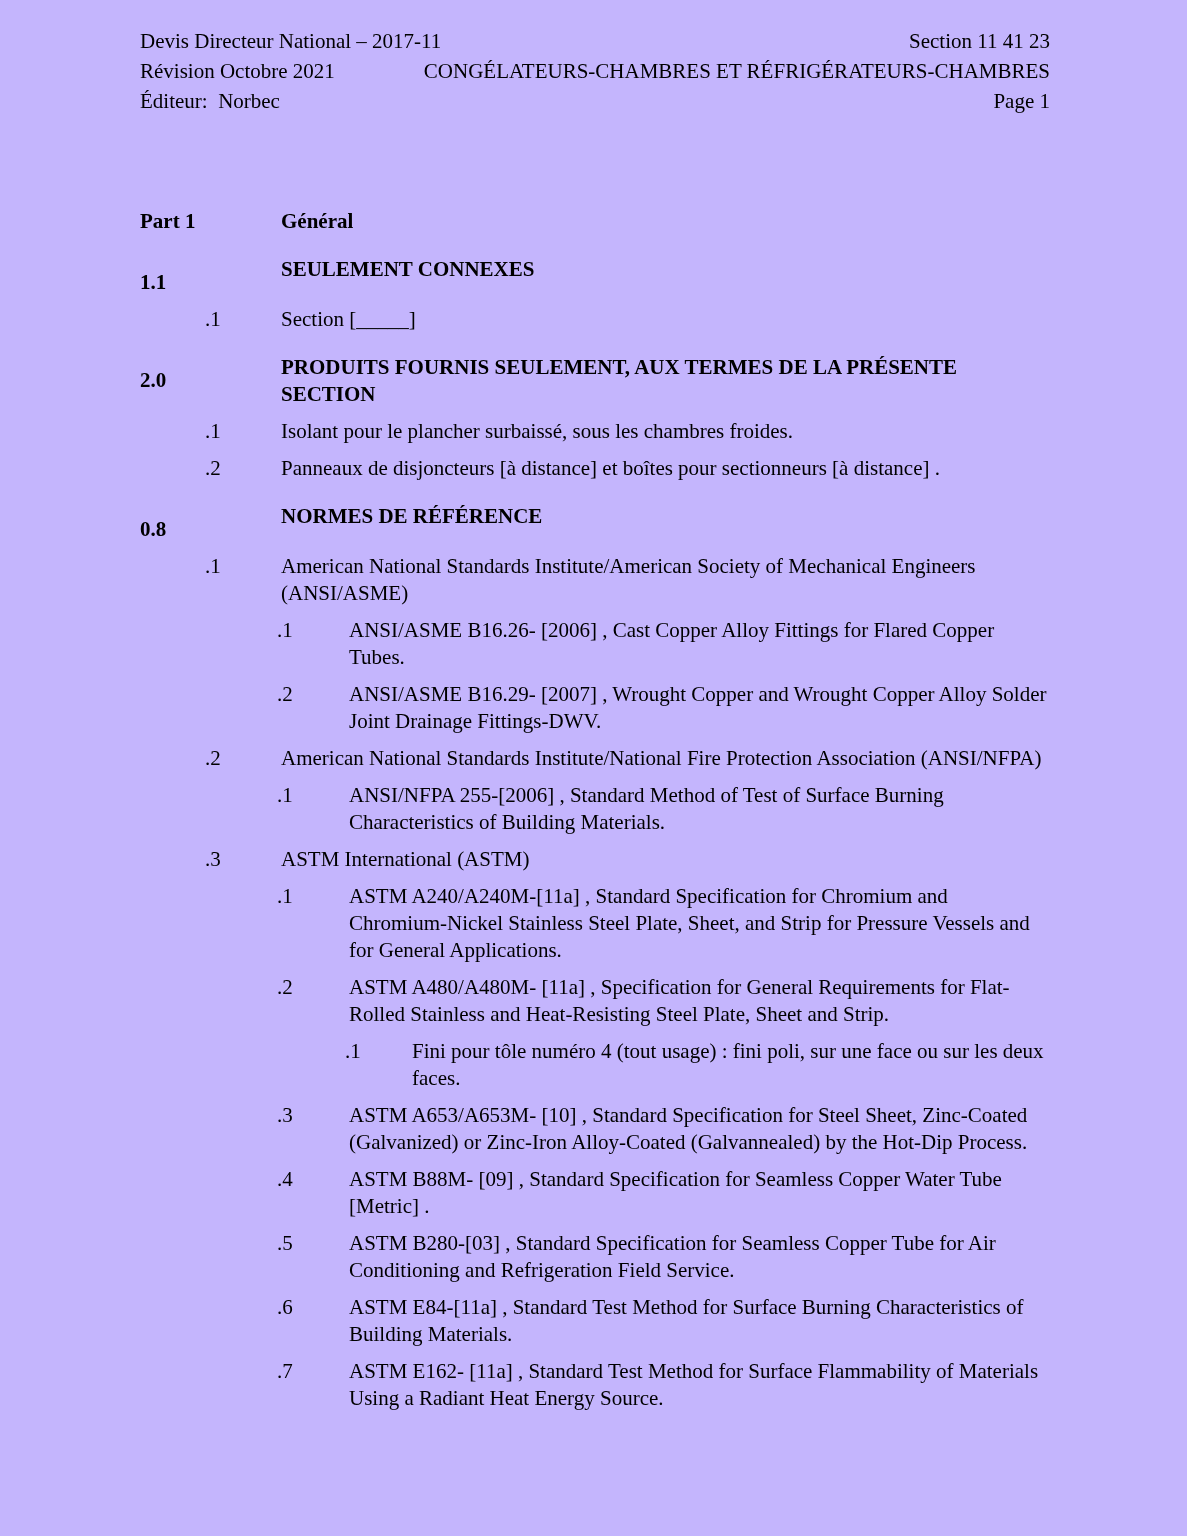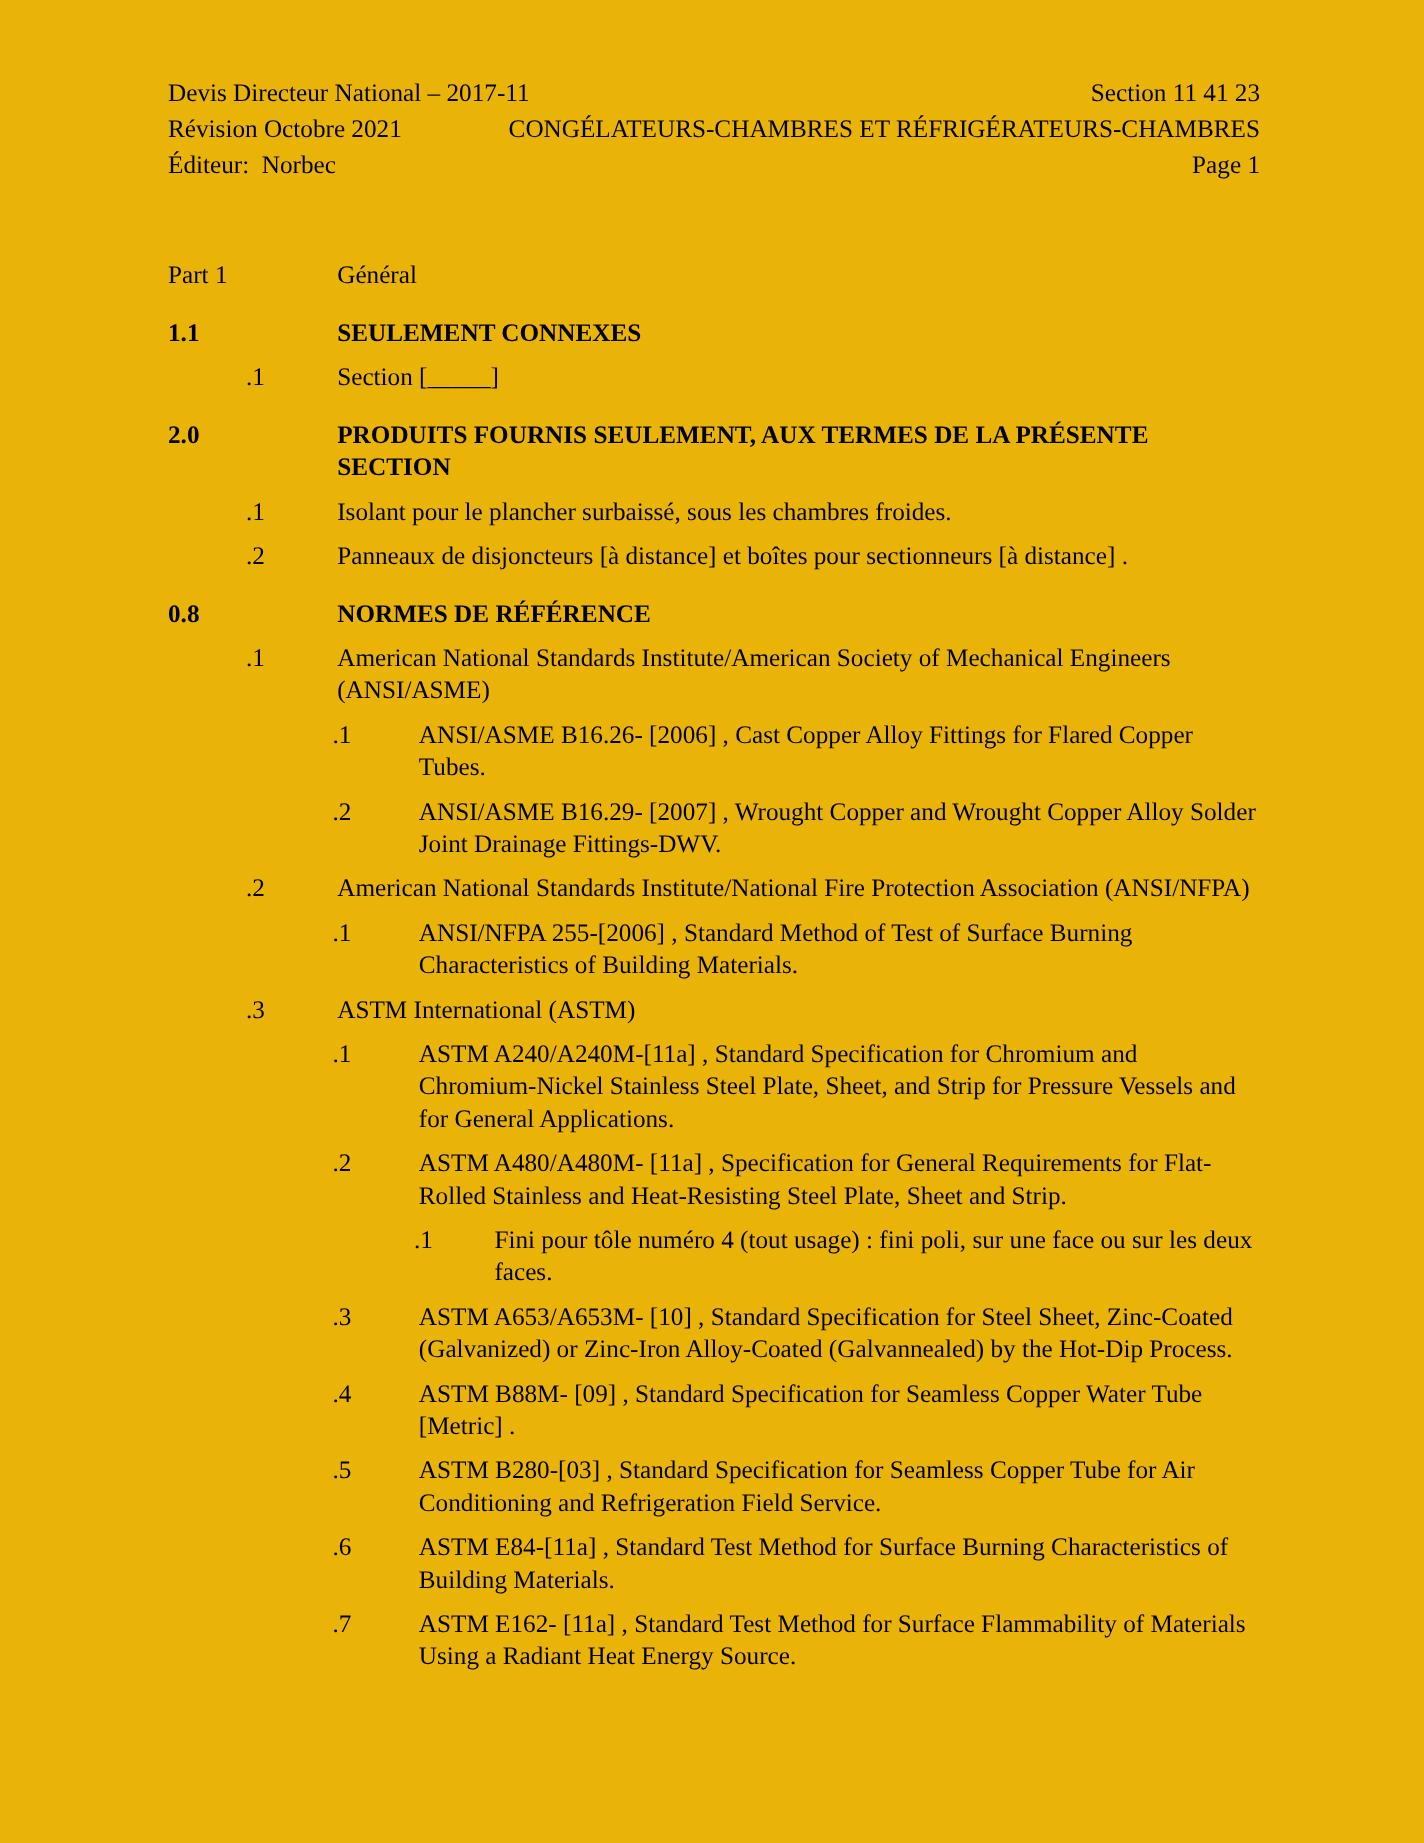--- a/index.html
+++ b/index.html
@@ -1,47 +1,47 @@
 <!DOCTYPE html>
 <html><head>
 <meta charset="utf-8">
 <style>
   * { margin: 0; padding: 0; box-sizing: border-box; }
   html, body { background: #ffffff; }
   .page {
     position: relative;
     width: 1187px;
     height: 1536px;
-    background: #eab308;
+    background: #c4b5fd;
     color: #000000;
     font-family: "Liberation Serif", "DejaVu Serif", serif;
     font-size: 21px;
     line-height: 27px;
-    padding: 62px 137px 0 140px;
+    padding: 26px 137px 0 140px;
     overflow: hidden;
   }
   .doc-header .header-row {
     display: flex;
     justify-content: space-between;
     line-height: 30px;
     white-space: pre-wrap;
   }
   .header-cell-left { text-align: left; }
   .header-cell-right { text-align: right; }
   .part-heading {
     display: flex;
-    margin-top: 64px;
-    font-weight: normal;
+    margin-top: 92px;
+    font-weight: bold;
     align-items: flex-end;
   }
   .part-number { width: 141px; flex: none; }
   .part-title { flex: 1; }
   .article { margin-top: 21px; }
   .article-heading { display: flex; font-weight: bold; }
-  .article-number { width: 141px; flex: none; }
+  .article-number { width: 141px; flex: none; margin-top: 13px; }
   .article-title { flex: 1; }
   .clause { display: flex; margin-top: 10px; }
   .clause-num { flex: none; }
   .clause-text { flex: 1; white-space: pre-wrap; }
   .clause.lvl1 { margin-left: 65px; }
   .clause.lvl1 > .clause-num { width: 76px; }
   .clause.lvl2 { margin-left: 137px; }
   .clause.lvl2 > .clause-num { width: 72px; }
   .clause.lvl3 { margin-left: 205px; }
   .clause.lvl3 > .clause-num { width: 67px; }

